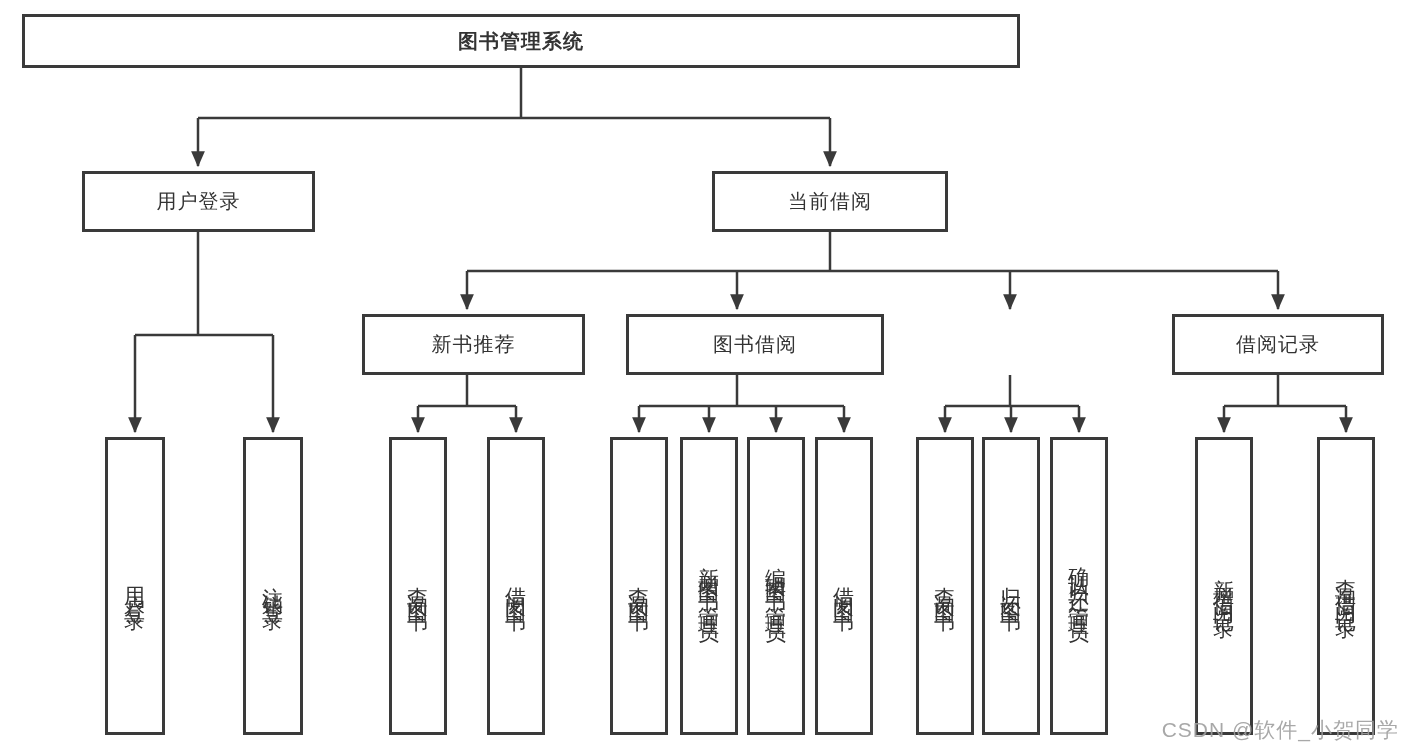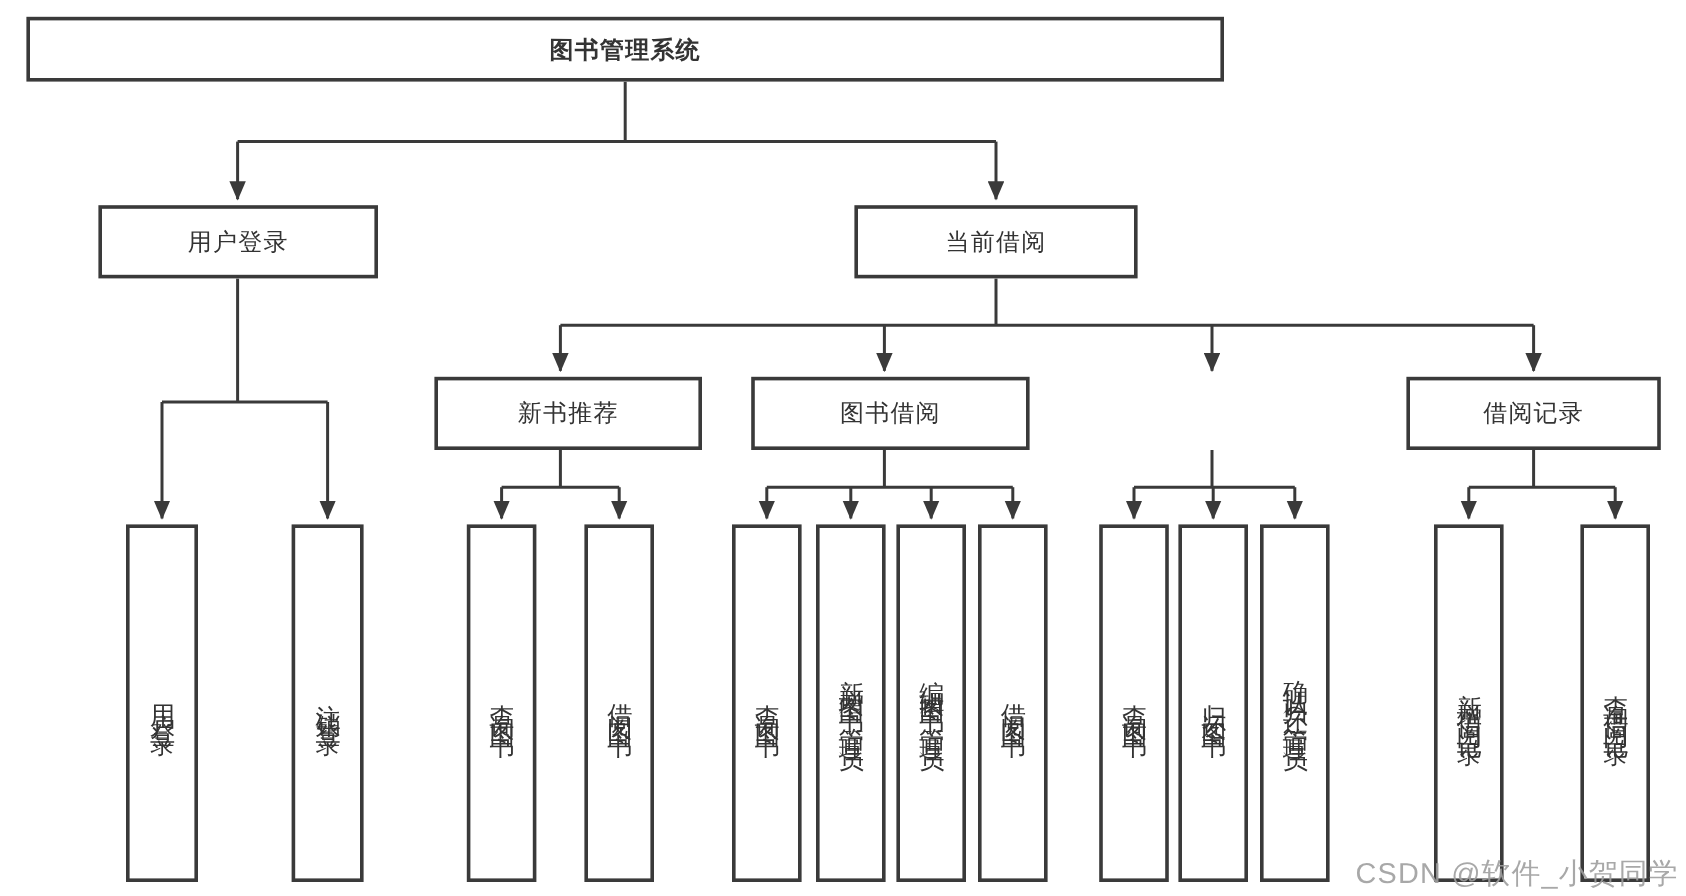--- a/index.html
+++ b/index.html
@@ -38,42 +38,42 @@
     font-size: 21px;
     letter-spacing: 8px;
     line-height: 1;
     padding: 6px 0;
   }
   
   .n-root  { left: 22px;   top: 14px;  width: 998px; height: 54px; font-weight: bold; }
   .n-login { left: 82px;   top: 171px; width: 233px; height: 61px; }
   .n-mgmt  { left: 712px;  top: 171px; width: 236px; height: 61px; }
   .n-g1 { left: 362px;  top: 314px; width: 223px; height: 61px; }
-  .n-g2 { left: 626px;  top: 314px; width: 232px; height: 61px; font-family: Liberation Mono, monospace; }
+  .n-g2 { left: 626px;  top: 314px; width: 258px; height: 61px; font-family: Liberation Mono, monospace; }
   .n-g3 { left: 903px;  top: 314px; width: 214px; height: 61px; }
   .n-g4 { left: 1172px; top: 314px; width: 212px; height: 61px; }
   .leaf { top: 437px; height: 298px; }
   .l1  { left: 105px;  width: 60px; }
   .l2  { left: 243px;  width: 60px; }
   .l3  { left: 389px;  width: 58px; }
   .l4  { left: 487px;  width: 58px; }
   .l5  { left: 610px;  width: 58px; }
   .l6  { left: 680px;  width: 58px; }
   .l7  { left: 747px;  width: 58px; }
   .l8  { left: 815px;  width: 58px; }
   .l9  { left: 916px;  width: 58px; }
   .l10 { left: 982px;  width: 58px; }
   .l11 { left: 1050px; width: 58px; }
   .l12 { left: 1195px; width: 58px; }
   .l13 { left: 1317px; width: 58px; }
   .watermark {
     position: absolute;
     right: 6px;
     bottom: 3px;
-    font-size: 24px;
+    font-size: 21px;
     color: rgba(158, 158, 158, 0.9);
     letter-spacing: 1px;
     z-index: 5;
     white-space: nowrap;
   }
 </style>
 </head>
 <body>
 
 <div class="canvas">

